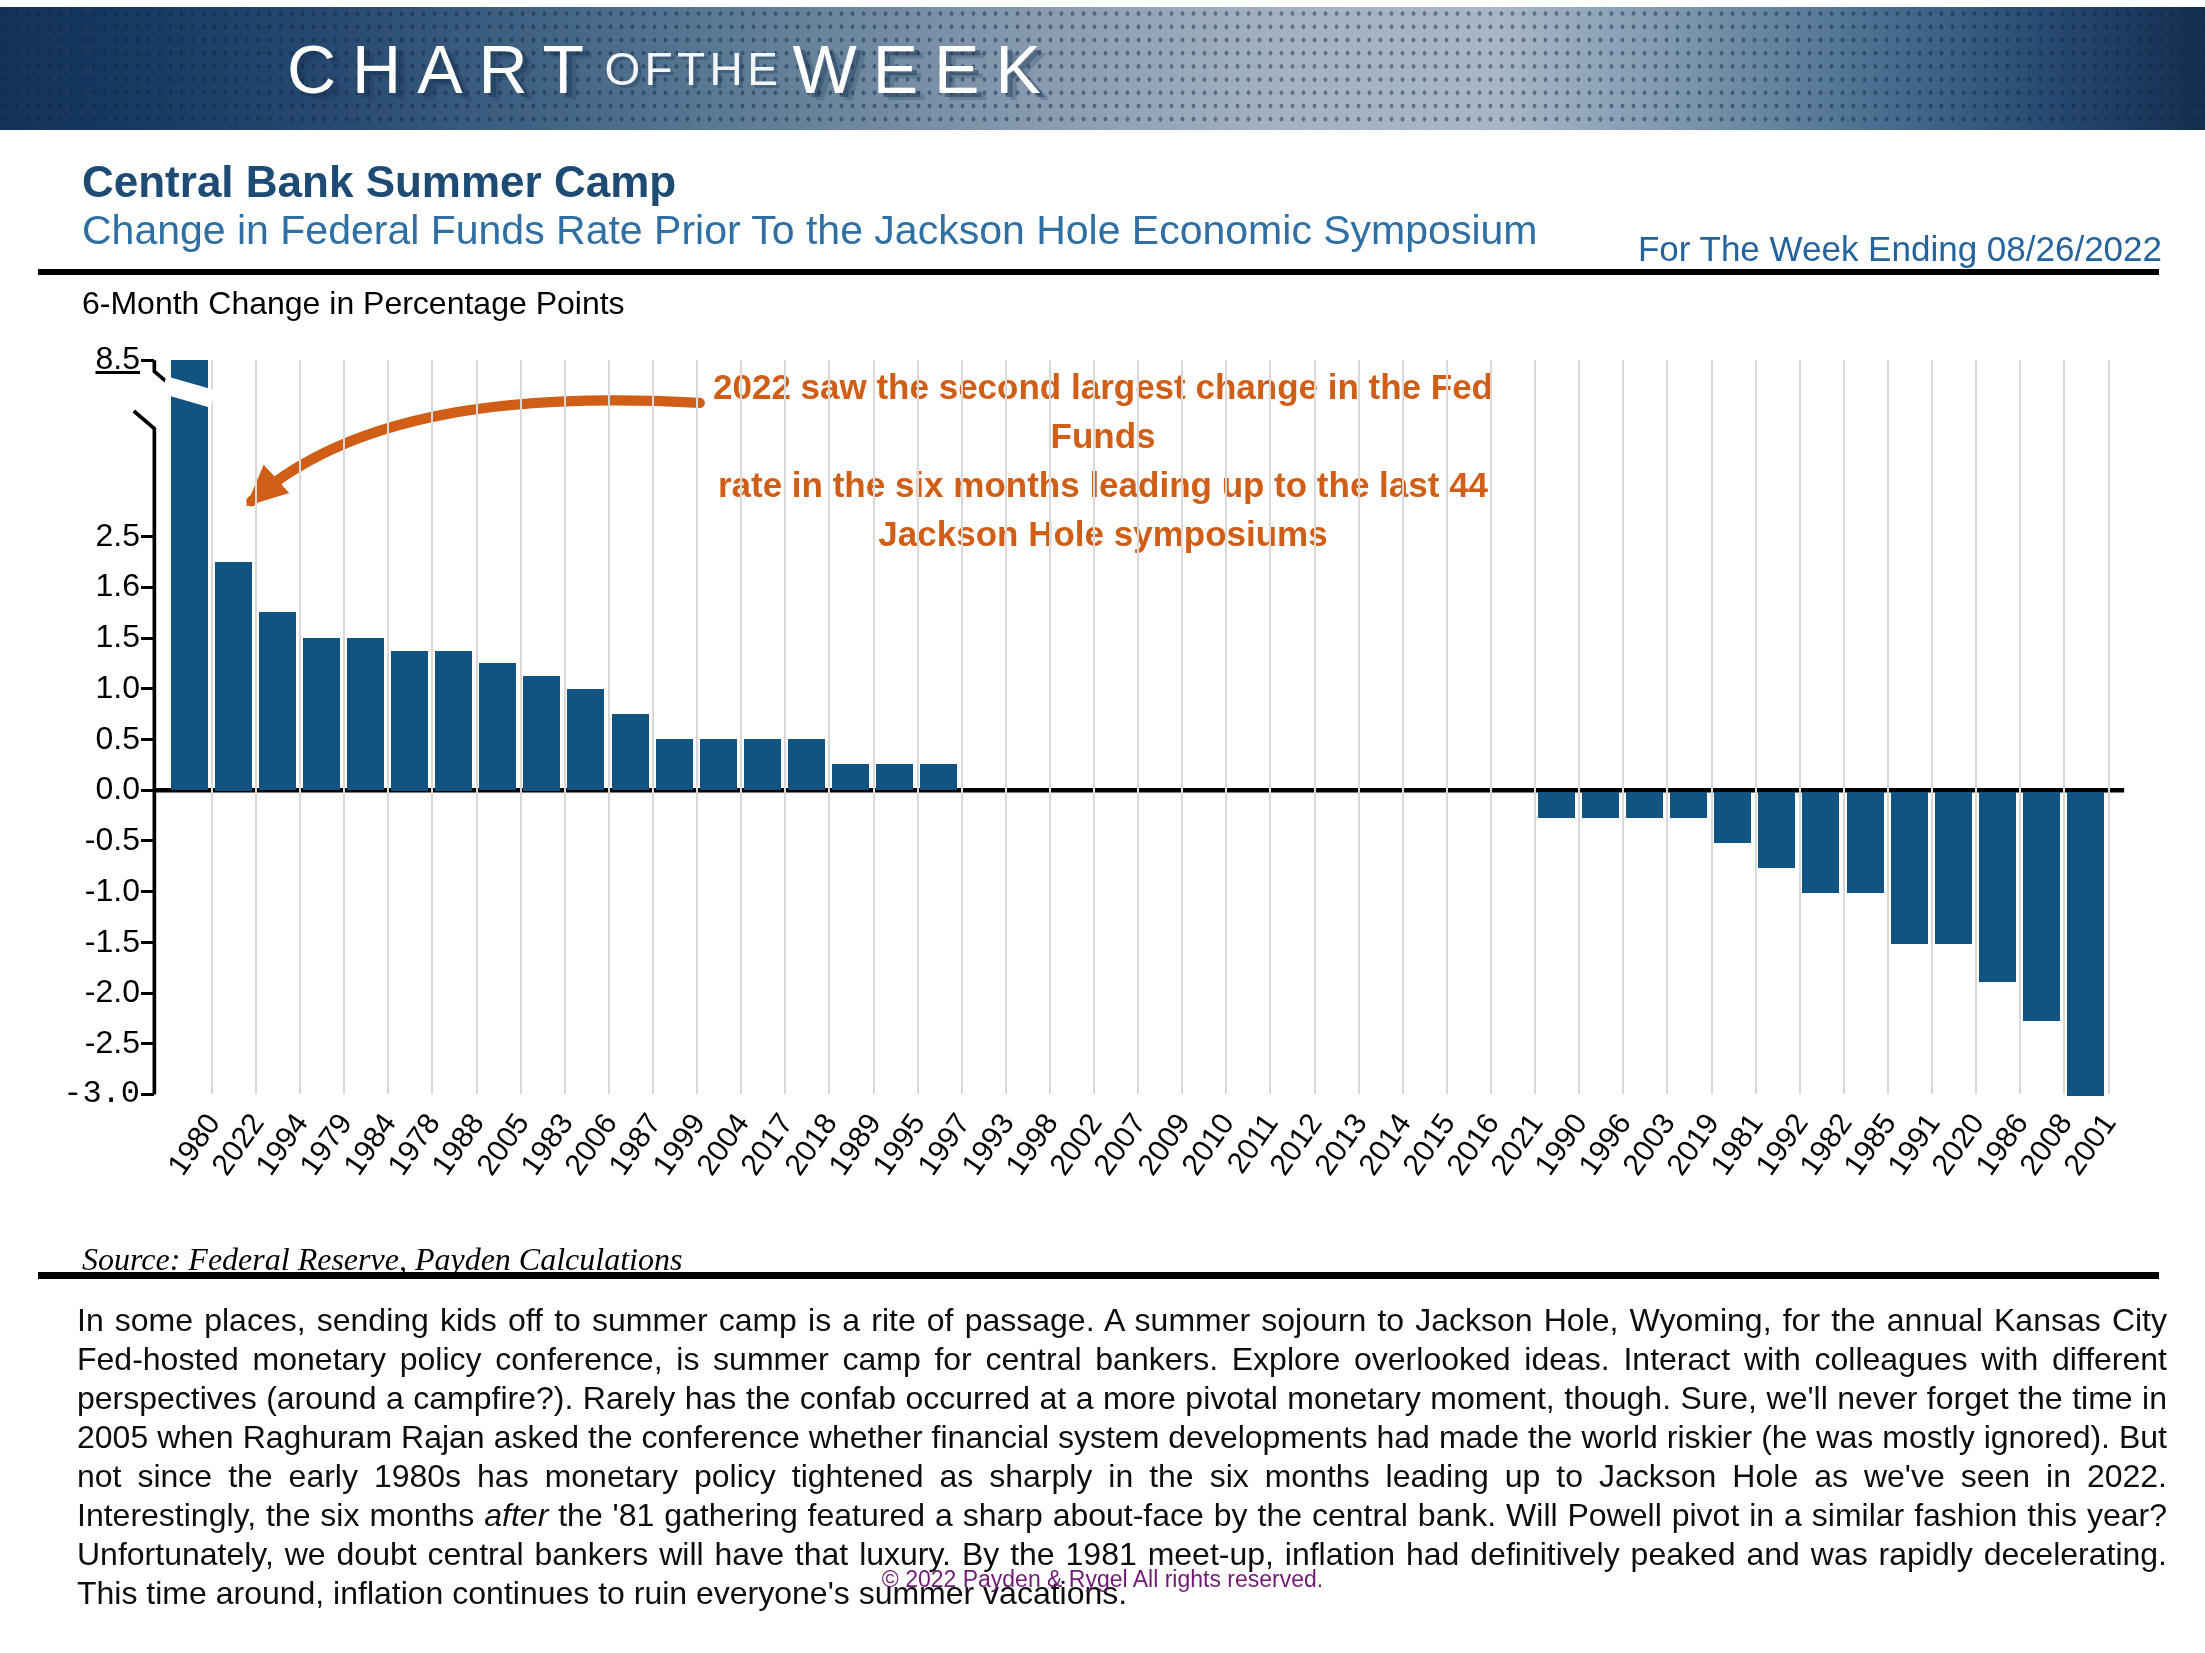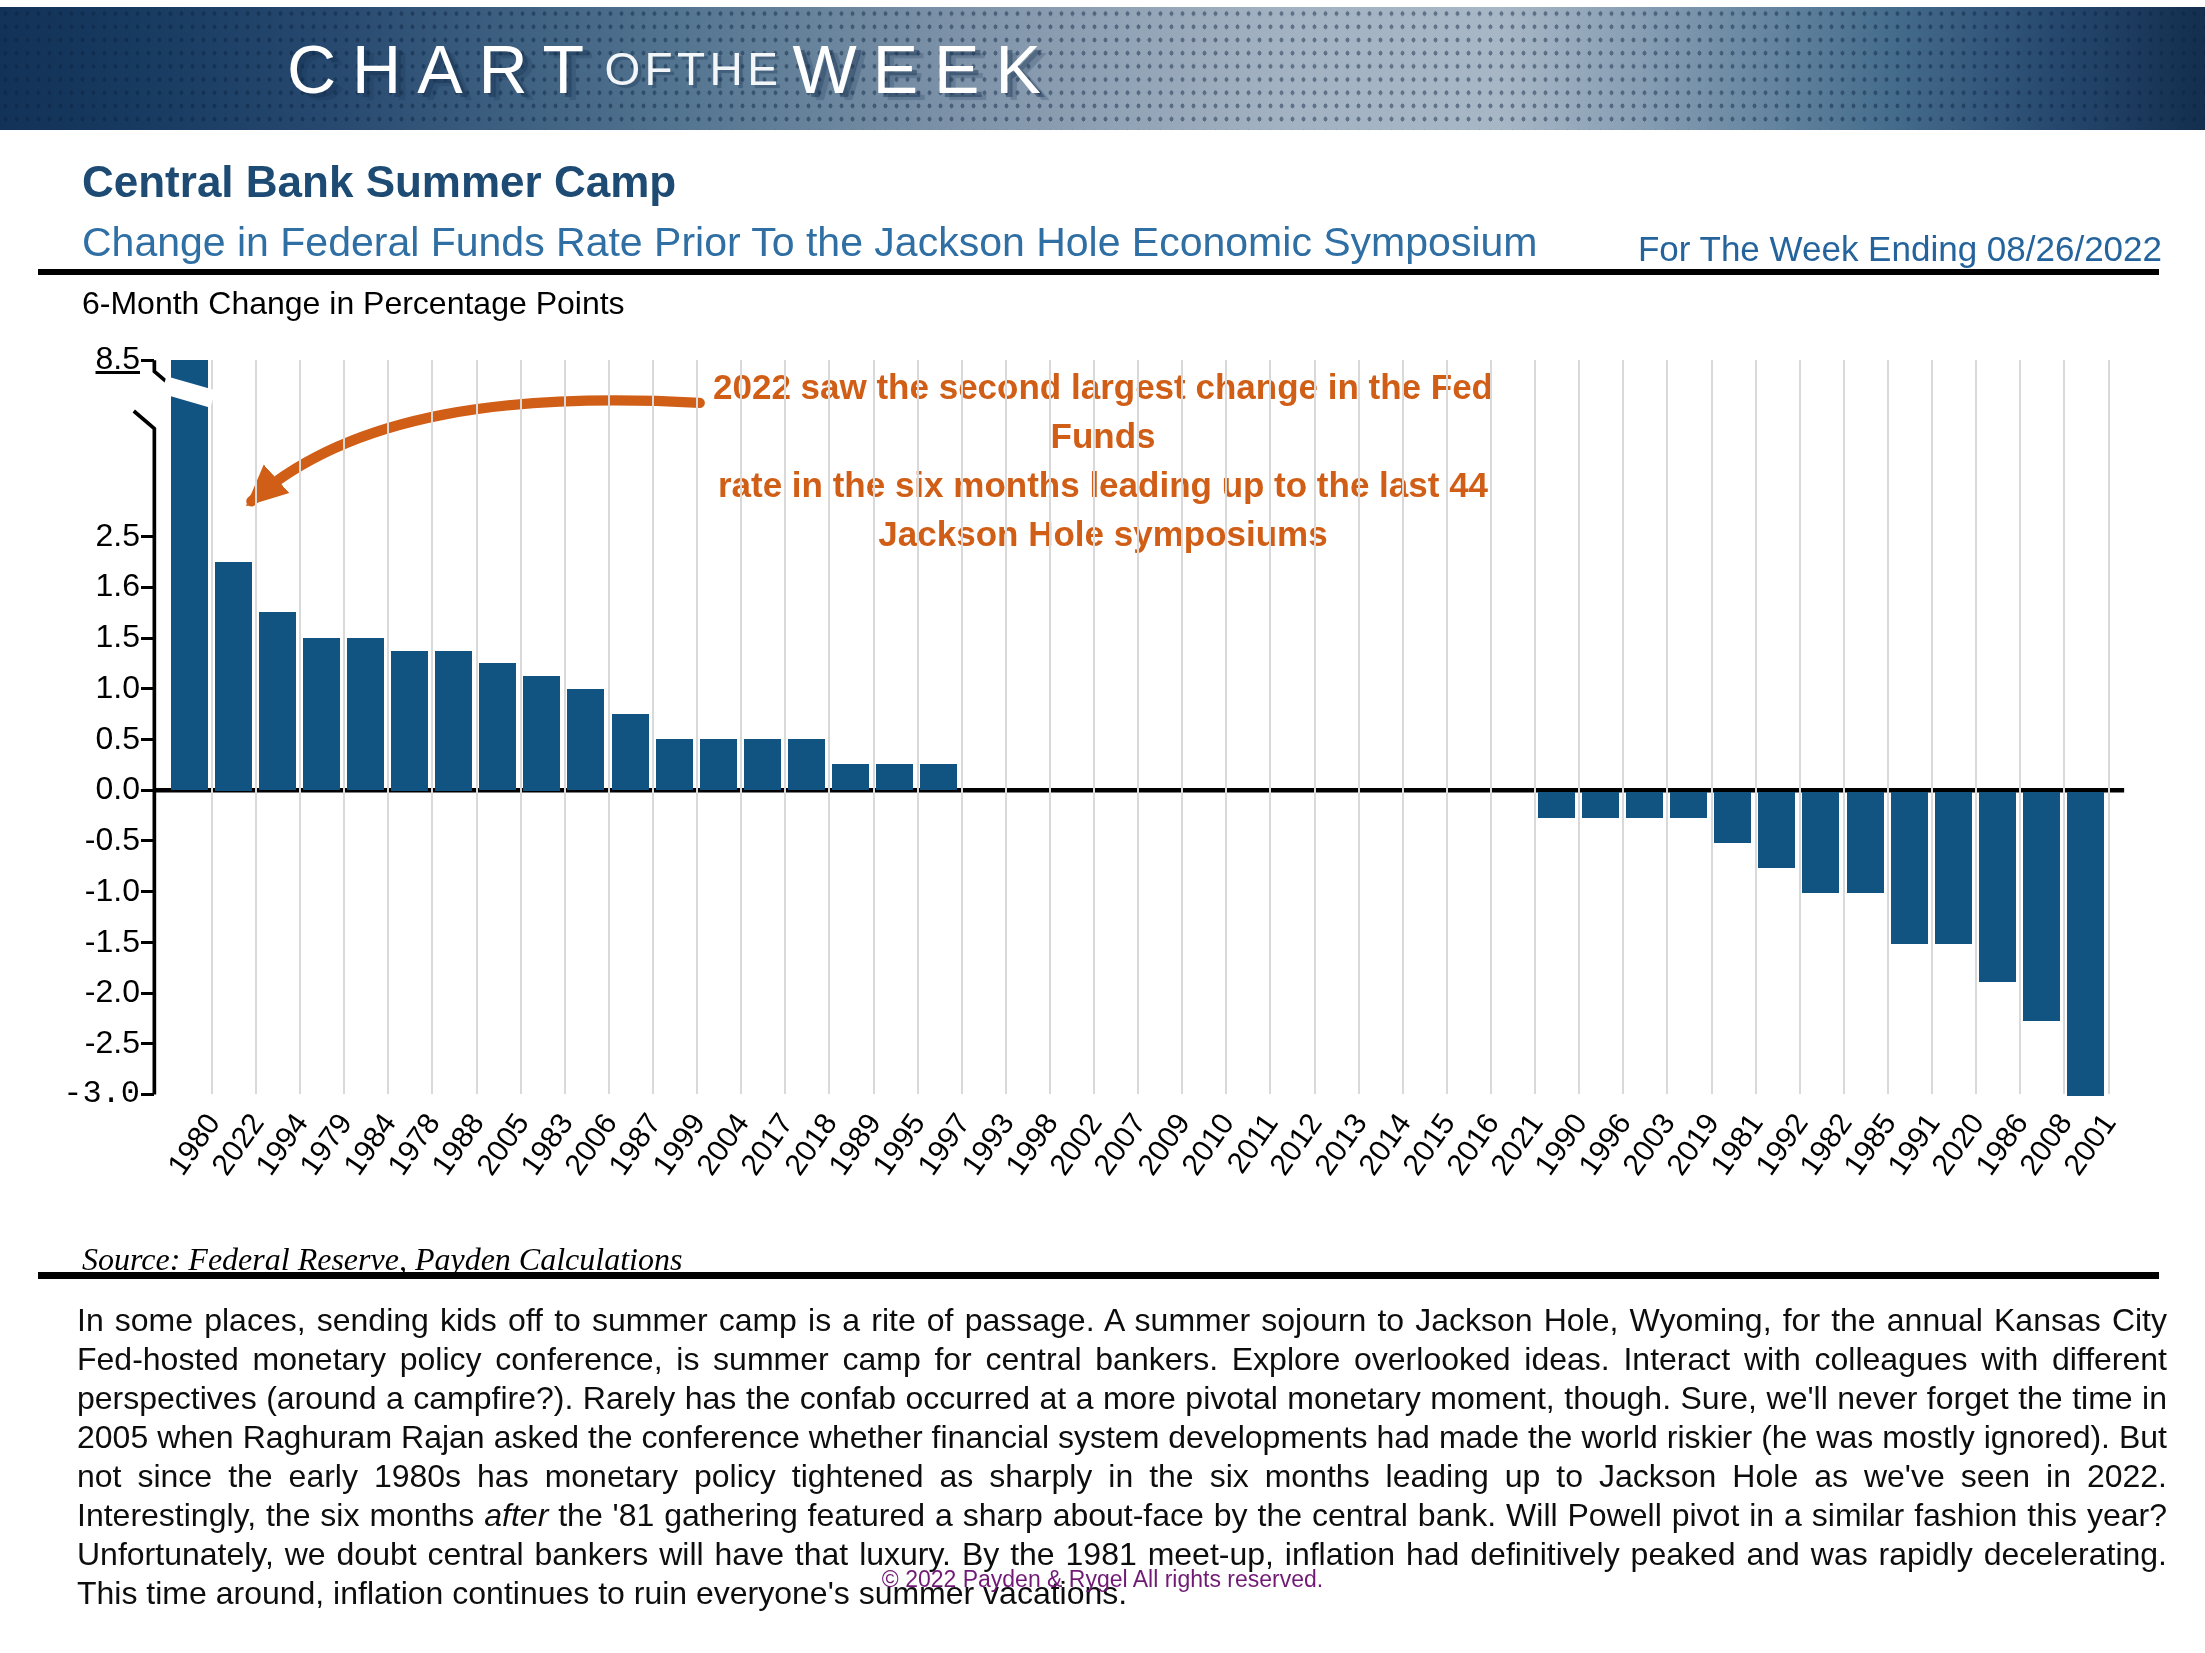--- a/index.html
+++ b/index.html
@@ -30,21 +30,21 @@
     text-shadow:3.7px 2.9px 0.7px rgba(23,48,80,.35);
   }
   .brand{
     position:absolute;left:1514px;top:0;width:500px;height:123px;
     display:flex;align-items:center;justify-content:center;
     font-family:"Liberation Serif", serif;font-size:74px;color:#fff;
     text-shadow:1.5px 1.5px 1.5px rgba(15,35,60,.4);
   }
   
   .page-title{position:absolute;left:82px;top:157px;font-size:44px;font-weight:bold;color:#1d4b73;}
-  .page-subtitle{position:absolute;left:82px;top:219px;font-size:41px;color:#2f6fa3;}
+  .page-subtitle{position:absolute;left:82px;top:207px;font-size:41px;color:#2f6fa3;}
   .week-ending{position:absolute;right:43px;top:229px;font-size:35px;color:#24639c;}
   .rule1{position:absolute;left:38px;top:269px;width:2121px;height:5.9px;background:#000;}
   .axis-units{position:absolute;left:82px;top:285px;font-size:32px;color:#000;}
   
   #chart{position:absolute;left:0;top:0;width:2205px;height:1654px;}
   .gridline{position:absolute;width:2.2px;background:#d9d9d9;}
   .bar{position:absolute;background:#115381;}
   .bar-slash{position:absolute;background:#ffffff;transform:rotate(16deg);}
   .ylab{position:absolute;width:118px;text-align:right;font-size:32px;color:#000;}
   .ytick{position:absolute;height:2.9px;background:#000;}

